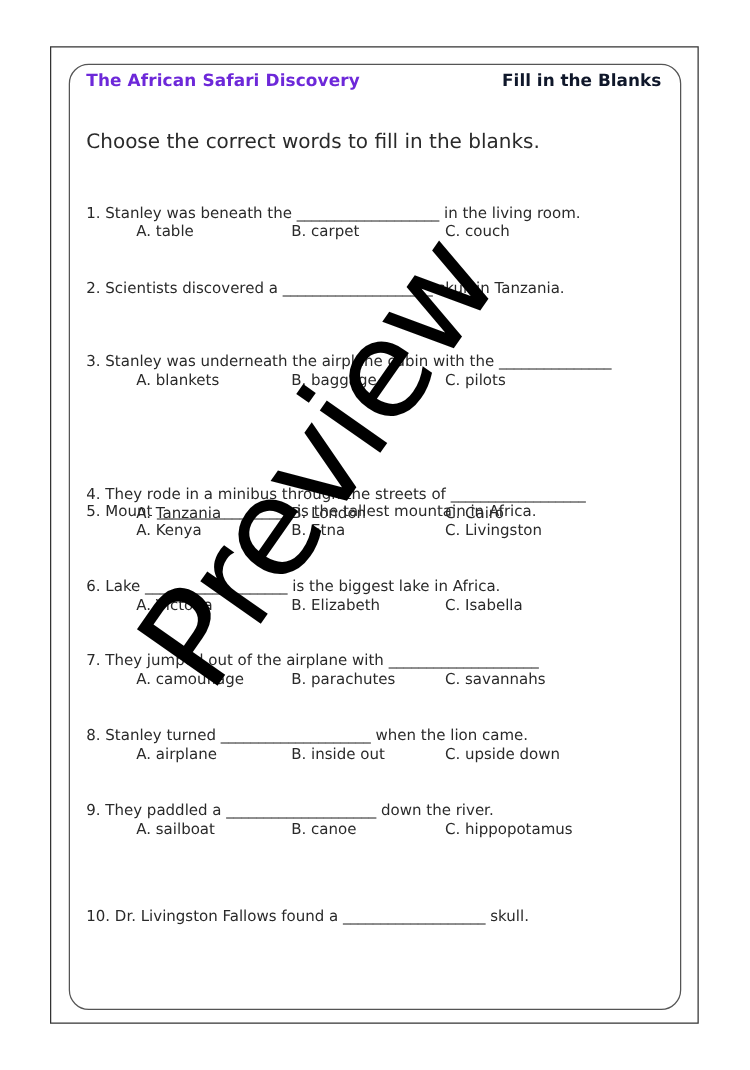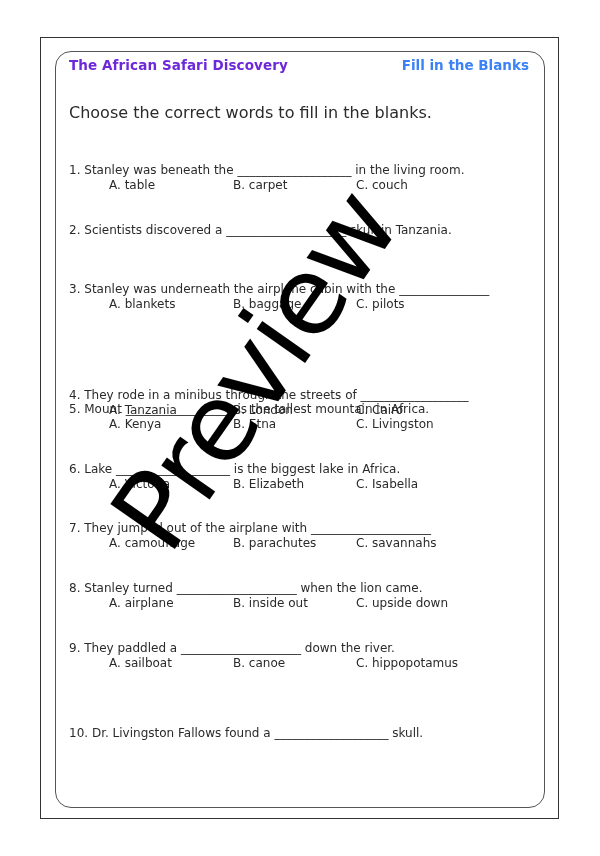--- a/index.html
+++ b/index.html
@@ -42,21 +42,21 @@
     font-weight: bold;
     color: #6d28d9;
     letter-spacing: 0.1px;
   }
   .title-right {
     position: absolute;
     right: 71px;
     top: 57px;
     font-size: 13.5px;
     font-weight: bold;
-    color: #3b82f6;
+    color: #0f172a;
   }
   .instructions {
     position: absolute;
     left: 69px;
     top: 103px;
     font-size: 16px;
     color: #2a2a2a;
   }
   .question {
     position: absolute;

